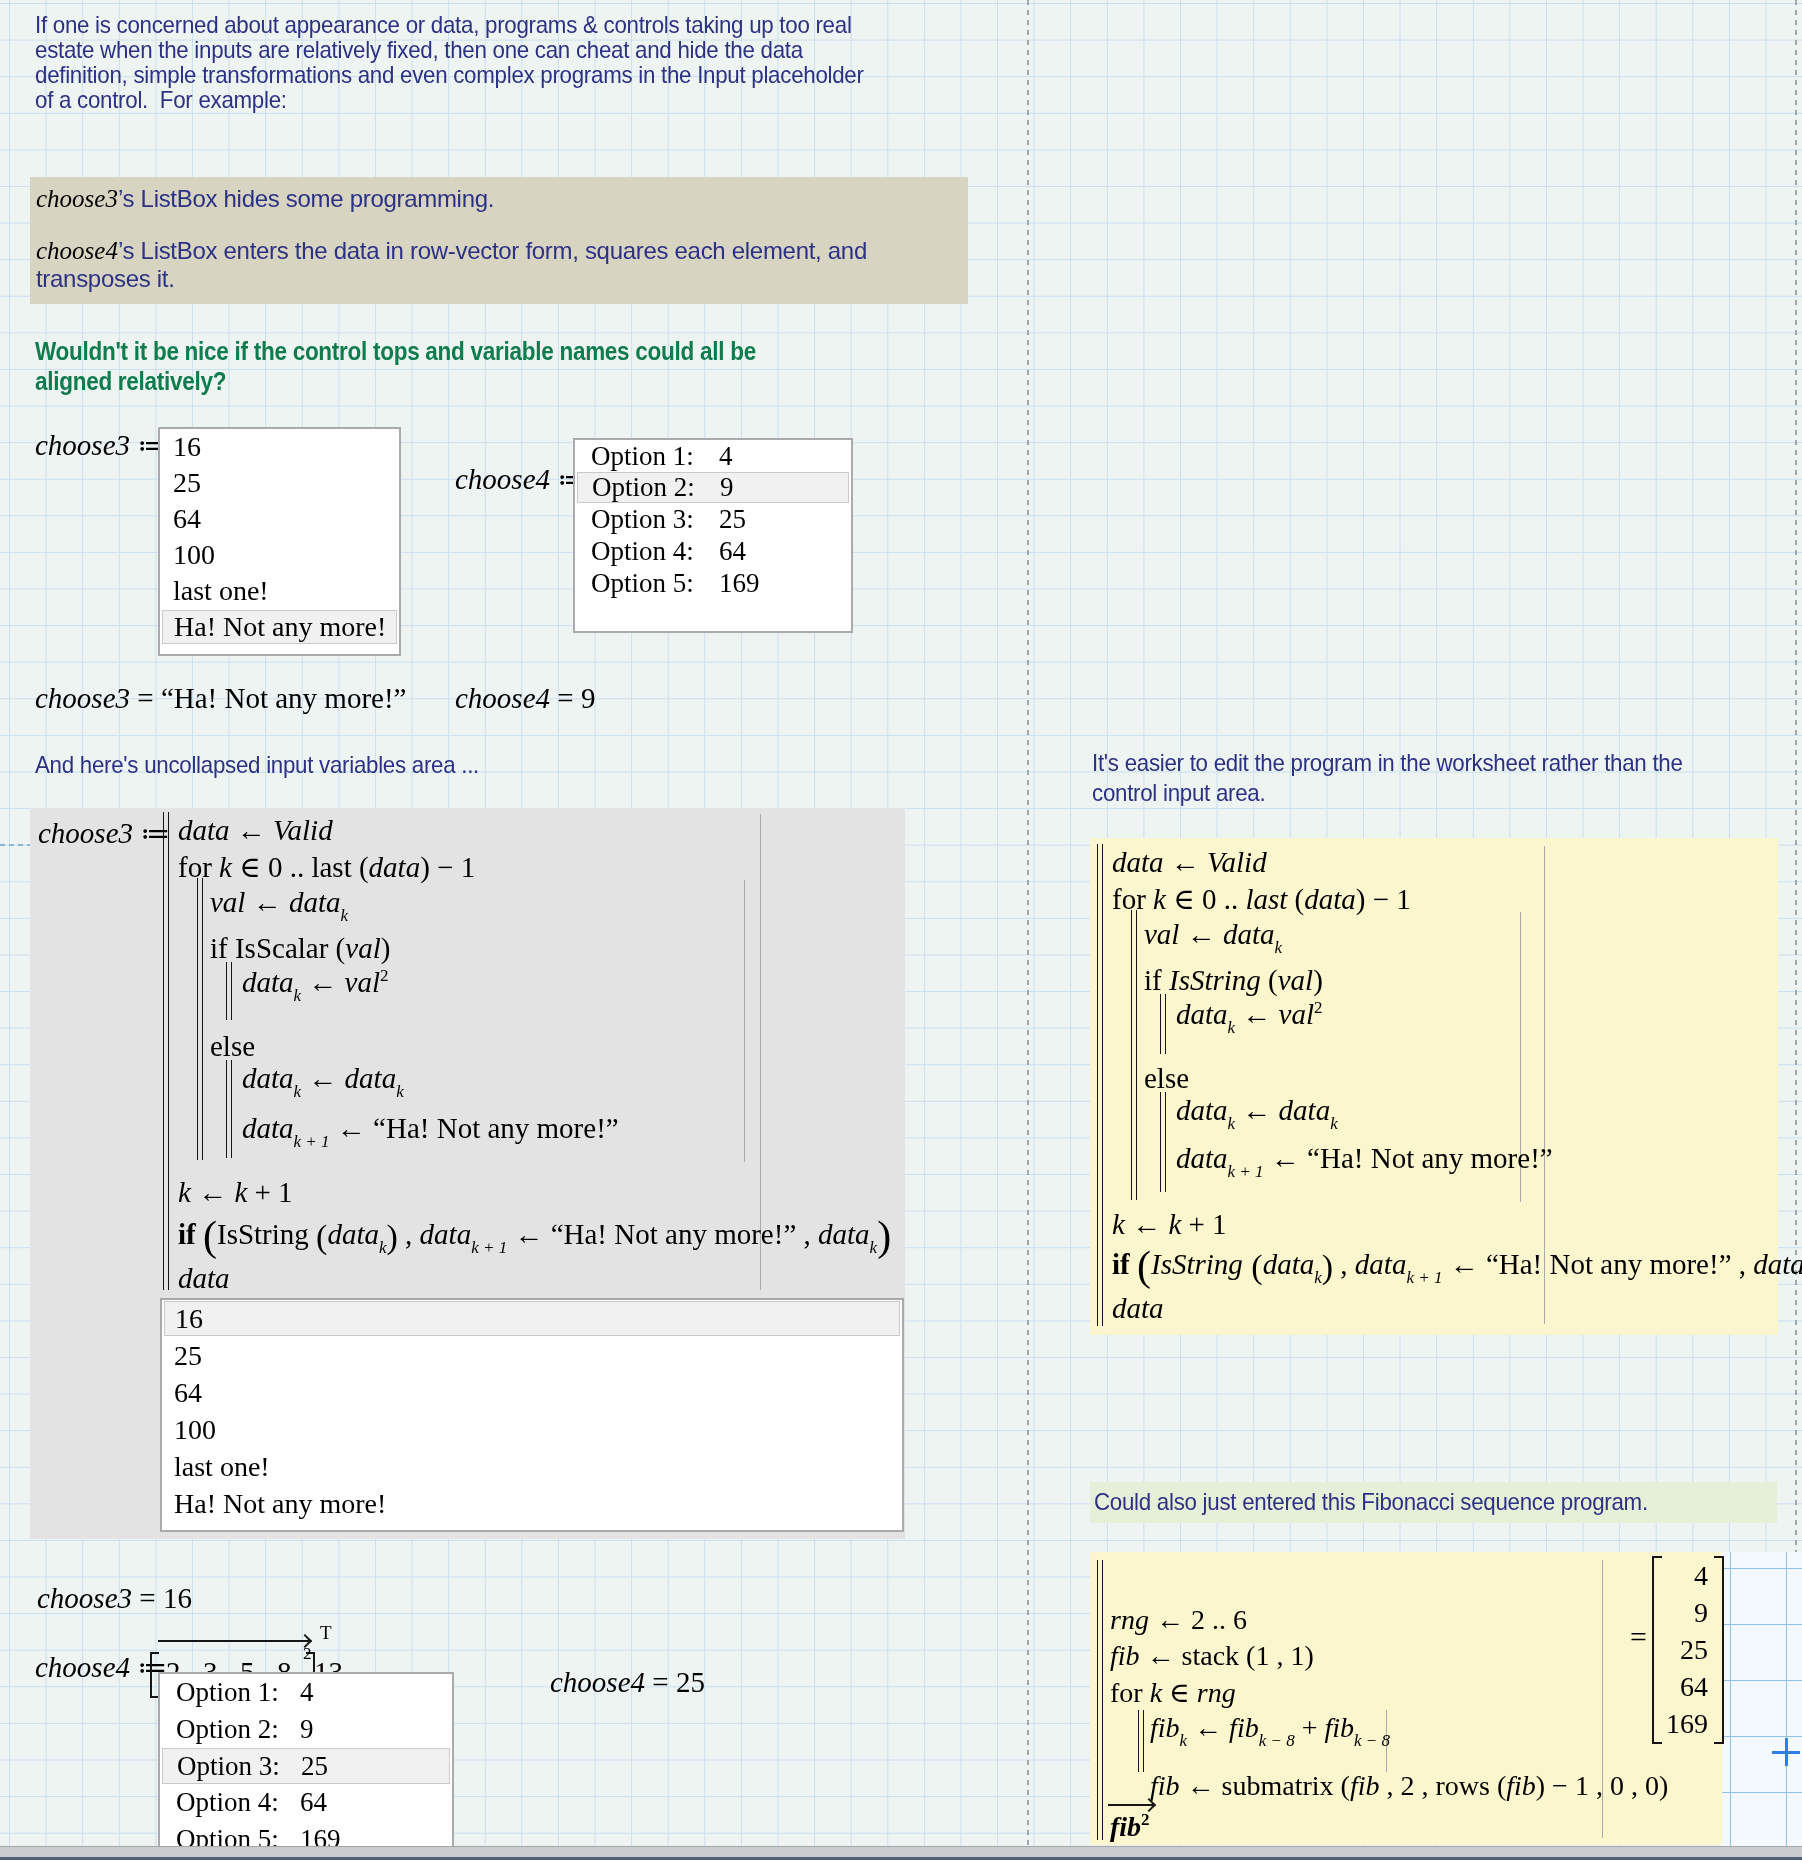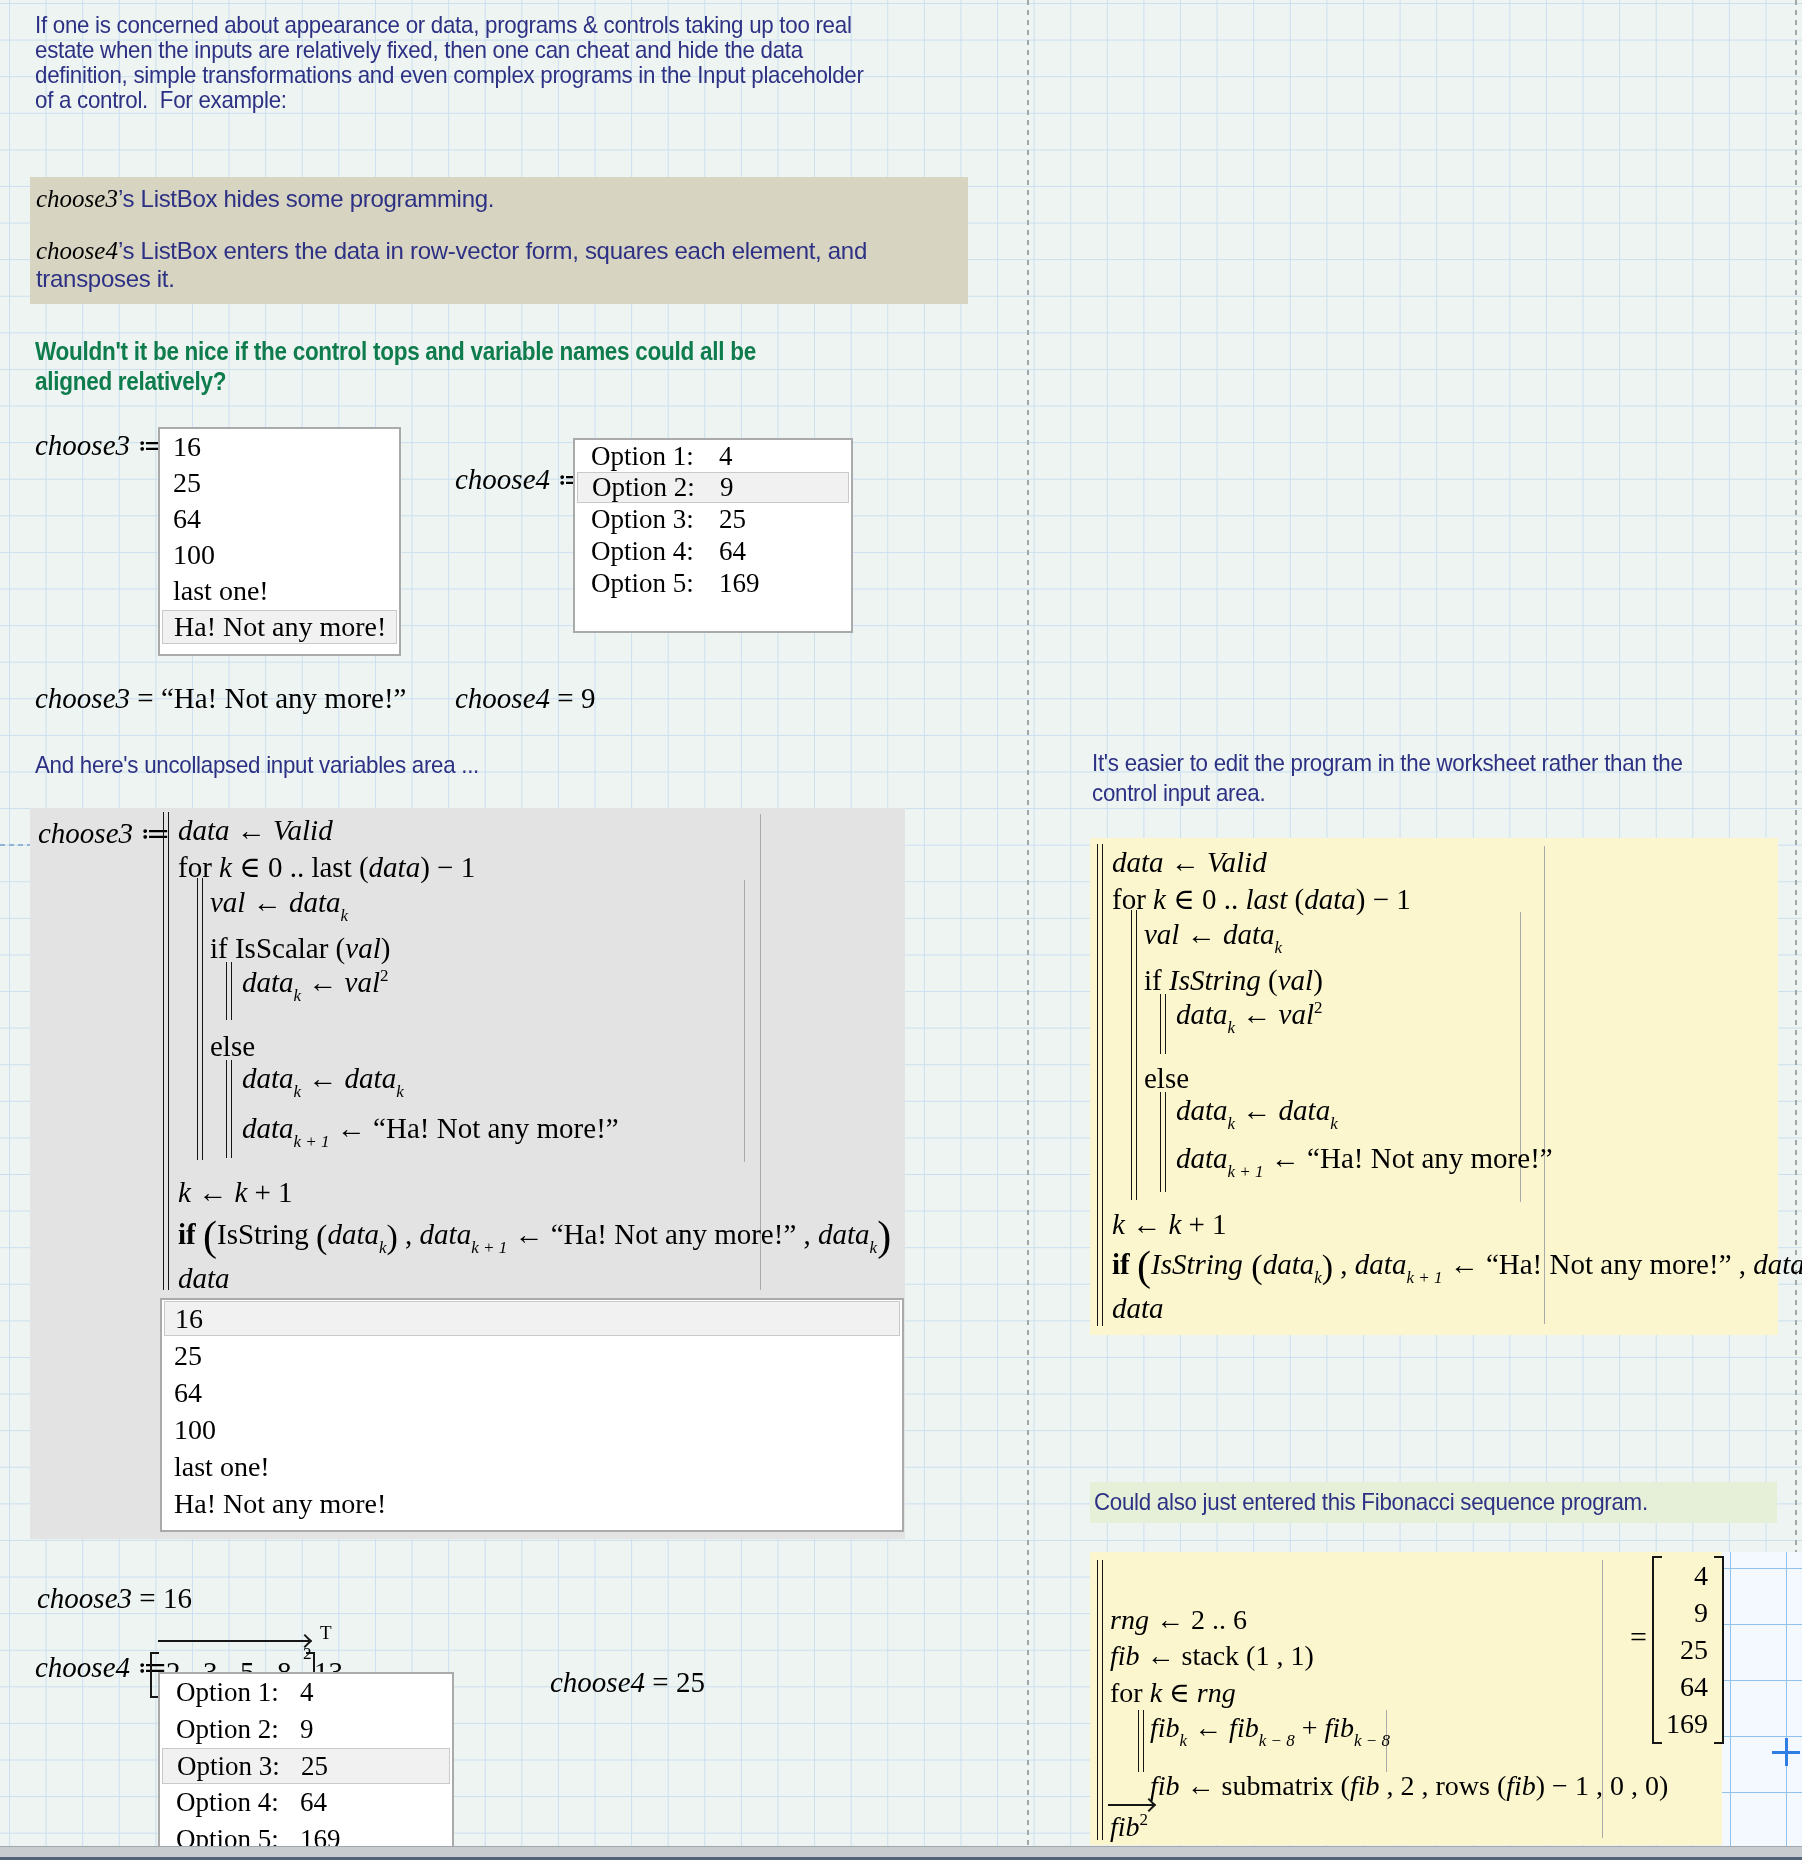--- a/index.html
+++ b/index.html
@@ -219,21 +219,21 @@
   <div class="yellowblock" style="left:1090px;top:1552px;width:632px;height:293px;"></div>
   <div class="pbar" style="left:1097px;top:1560px;height:280px;"></div>
   <div class="pbar" style="left:1138px;top:1710px;height:62px;"></div>
   <div class="hline" style="left:1386px;top:1710px;height:62px;"></div>
   <div class="hline" style="left:1602px;top:1560px;height:278px;"></div>
   <div class="math" style="left:1110px;top:1604px;font-size:28px;"><span class="m-v">rng</span><span class="m-r"> ← 2 .. 6</span></div>
   <div class="math" style="left:1110px;top:1640px;font-size:28px;"><span class="m-v">fib</span><span class="m-r"> ← stack (1 , 1)</span></div>
   <div class="math" style="left:1110px;top:1676px;font-size:28px;"><span class="m-r">for </span><span class="m-v">k</span><span class="m-r"> ∈ </span><span class="m-v">rng</span></div>
   <div class="math" style="left:1150px;top:1712px;font-size:28px;"><span class="m-v">fib</span><span class="m-s">k</span><span class="m-r"> ← </span><span class="m-v">fib</span><span class="m-s">k − 8</span><span class="m-r"> + </span><span class="m-v">fib</span><span class="m-s">k − 8</span></div>
   <div class="math" style="left:1110px;top:1770px;font-size:28px;margin-left:40px;"><span class="m-v">fib</span><span class="m-r"> ← submatrix (</span><span class="m-v">fib</span><span class="m-r"> , 2 , rows (</span><span class="m-v">fib</span><span class="m-r">) − 1 , 0 , 0)</span></div>
-  <div class="math" style="left:1110px;top:1810px;font-size:28px;"><span class="m-v">fib</span><span class="m-sup">2</span></div>
+  <div class="math" style="left:1110px;top:1810px;font-size:28px;font-weight:bold;"><span class="m-v">fib</span><span class="m-sup">2</span></div>
   <div class="varrow" style="left:1108px;top:1804px;width:46px;"></div>
 
   <div class="math" style="left:1630px;top:1620px;font-size:30px;">=</div>
   <div class="bk bk-l" style="left:1652px;top:1556px;height:188px;"></div>
   <div class="bk bk-r" style="left:1714px;top:1556px;height:188px;"></div>
   <div>
     <div class="math" style="left:1660px;top:1560px;width:48px;text-align:right;font-size:28px;">4</div>
     <div class="math" style="left:1660px;top:1597px;width:48px;text-align:right;font-size:28px;">9</div>
     <div class="math" style="left:1660px;top:1634px;width:48px;text-align:right;font-size:28px;">25</div>
     <div class="math" style="left:1660px;top:1671px;width:48px;text-align:right;font-size:28px;">64</div>

